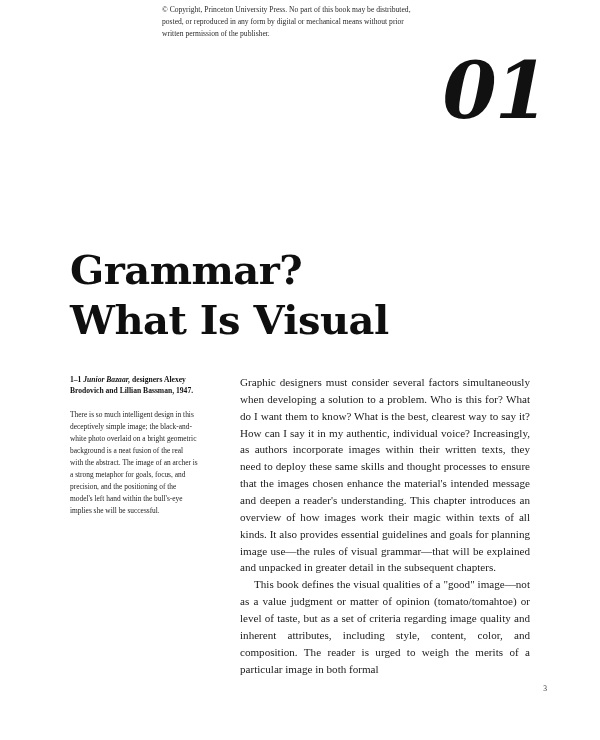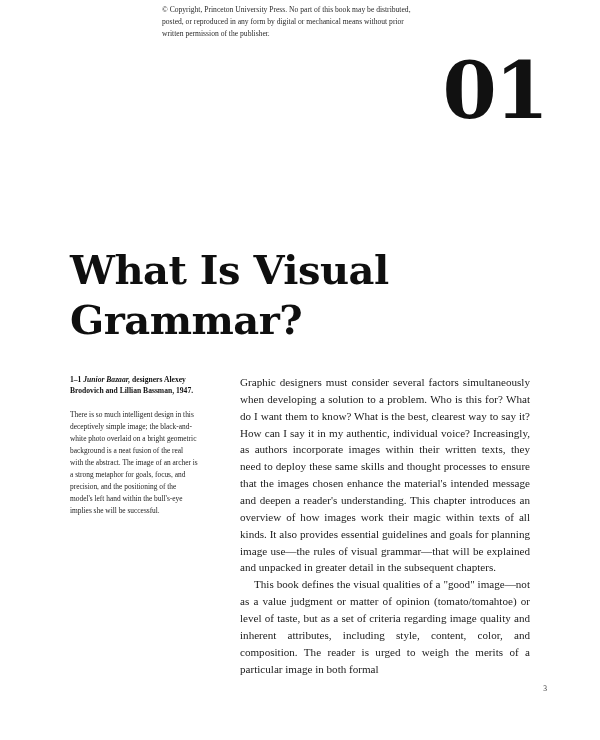--- a/index.html
+++ b/index.html
@@ -41,20 +41,21 @@
   .chapter-number {
     position: absolute;
     right: 53px;
     top: 54px;
     font-family: "DejaVu Serif", serif;
     font-size: 78px;
     font-weight: 700;
     letter-spacing: -2px;
     line-height: 0.95;
     color: #111;
+    font-style: italic;
   }
 
   
   .chapter-title {
     position: absolute;
     left: 70px;
     top: 218px;
     width: 420px;
     font-family: "DejaVu Serif", serif;
     font-weight: 700;
@@ -141,22 +142,22 @@
 </head>
 <body>
 
 <div class="page">
 
   <div class="copyright">© Copyright, Princeton University Press. No part of this book may be distributed, posted, or reproduced in any form by digital or mechanical means without prior written permission of the publisher.</div>
 
   <div class="chapter-number">01</div>
 
   <h1 class="chapter-title">
+    <span class="line">Grammar?</span>
     <span class="line">What Is Visual</span>
-    <span class="line">Grammar?</span>
   </h1>
 
   <div class="caption-col">
     <div class="caption-head">
       <span>1–1</span>
       <span class="ital">Junior Bazaar,</span>
       <span>designers Alexey Brodovich and Lillian Bassman, 1947.</span>
     </div>
     <div class="caption-body">There is so much intelligent design in this deceptively simple image; the black-and-white photo overlaid on a bright geometric background is a neat fusion of the real with the abstract. The image of an archer is a strong metaphor for goals, focus, and precision, and the positioning of the model's left hand within the bull's-eye implies she will be successful.</div>
   </div>

